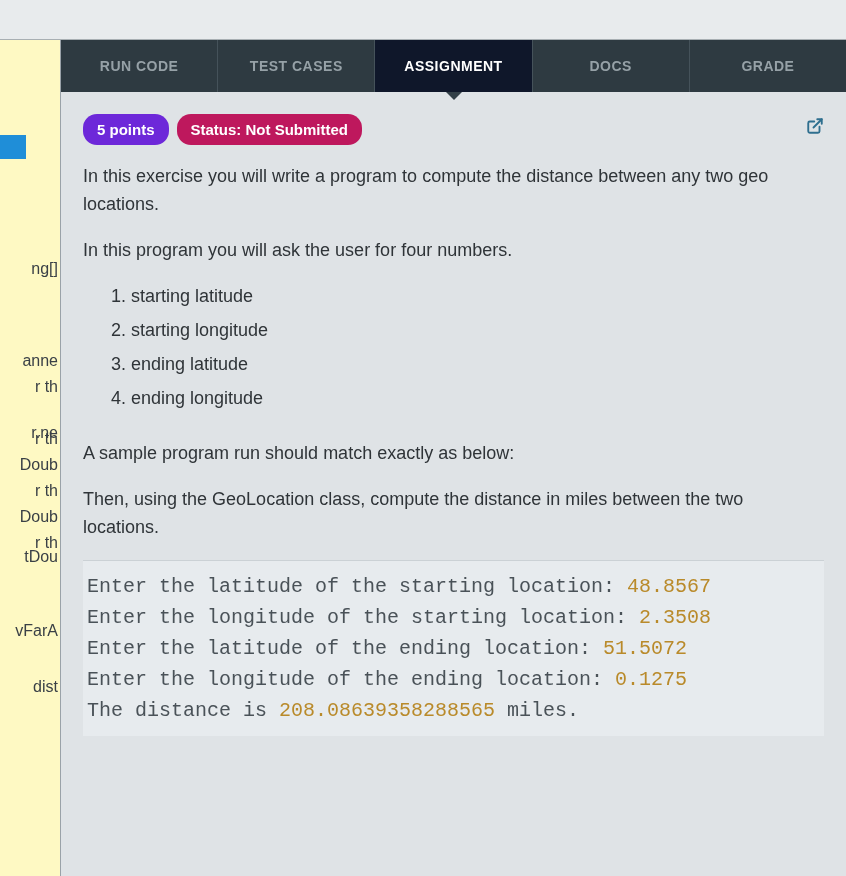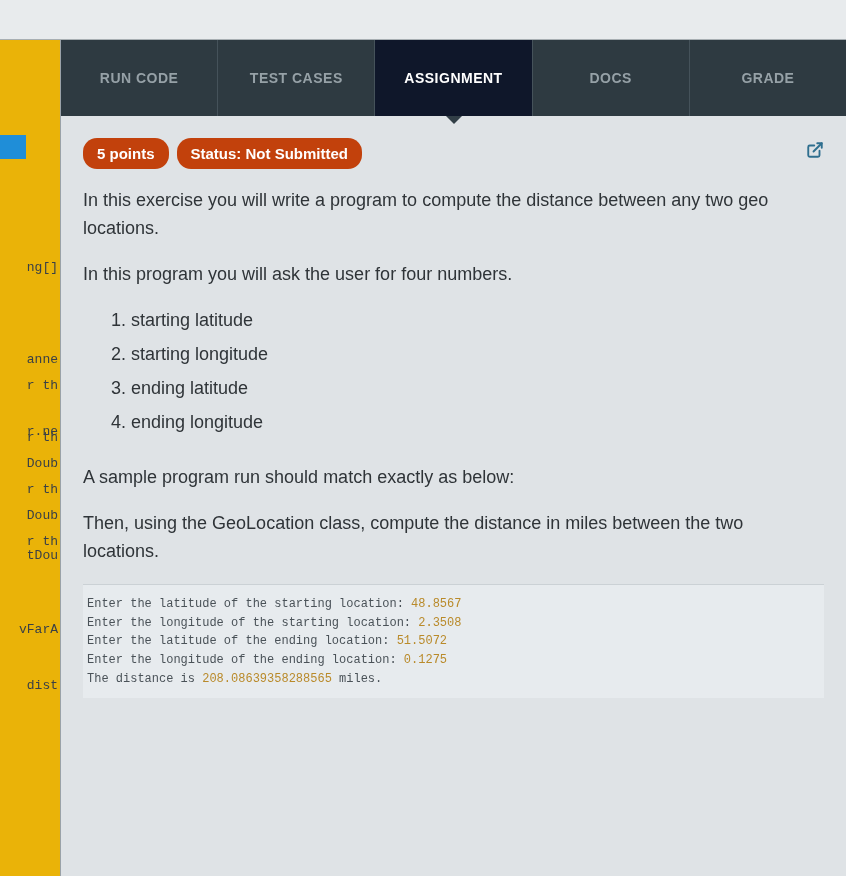--- a/index.html
+++ b/index.html
@@ -22,25 +22,25 @@
     background: #e8ebed;
     border-bottom: 1px solid #a8afb3;
   }
   .main-area {
     flex: 1;
     display: flex;
     background: #d0d4d7;
   }
   .left-gutter {
     width: 60px;
-    background: #eab308;
+    background: #fef9c3;
     position: relative;
     overflow: hidden;
-    font-family: Liberation Mono, monospace;
-    font-size: 13px;
+    font-family: Liberation Sans, sans-serif;
+    font-size: 16px;
     color: #3a4046;
   }
   .left-gutter .blue-strip {
     position: absolute;
     left: 0;
     top: 95px;
     width: 26px;
     height: 24px;
     background: #1f8ed8;
   }
@@ -53,21 +53,21 @@
   .panel {
     flex: 1;
     background: #dfe3e6;
     display: flex;
     flex-direction: column;
     border-left: 1px solid #9aa2a8;
   }
   .tabbar {
     display: flex;
     background: #2e3a41;
-    height: 76px;
+    height: 52px;
     align-items: stretch;
   }
   .tab {
     flex: 1;
     display: flex;
     align-items: center;
     justify-content: center;
     color: #96a1a7;
     font-size: 14px;
     font-weight: 600;
@@ -97,47 +97,47 @@
     font-size: 18px;
     line-height: 1.55;
   }
   .badge-row {
     display: flex;
     align-items: center;
     gap: 8px;
     margin-bottom: 18px;
   }
   .badge {
-    background: #c2410c;
+    background: #6d28d9;
     color: #fff;
     font-size: 15px;
     font-weight: 600;
     padding: 4px 14px;
     border-radius: 14px;
   }
   .badge.status {
-    background: #c2410c;
+    background: #be185d;
   }
   .share-icon {
     margin-left: auto;
     color: #2f6f8f;
     font-size: 18px;
     cursor: pointer;
   }
   .content p { margin-bottom: 18px; }
   .content ol {
     margin: 0 0 28px 48px;
   }
   .content ol li {
     margin-bottom: 6px;
   }
   .code-sample {
     background: #e7ebee;
     font-family: "SFMono-Regular", Consolas, "Courier New", monospace;
-    font-size: 12px;
+    font-size: 20px;
     color: #4a5258;
     padding: 10px 4px;
     white-space: pre;
     overflow-x: auto;
     border-top: 1px solid #cbd1d5;
   }
   .code-sample .kw { color: #4a5258; }
   .code-sample .val { color: #b98a2a; }
 </style>
 </head>

